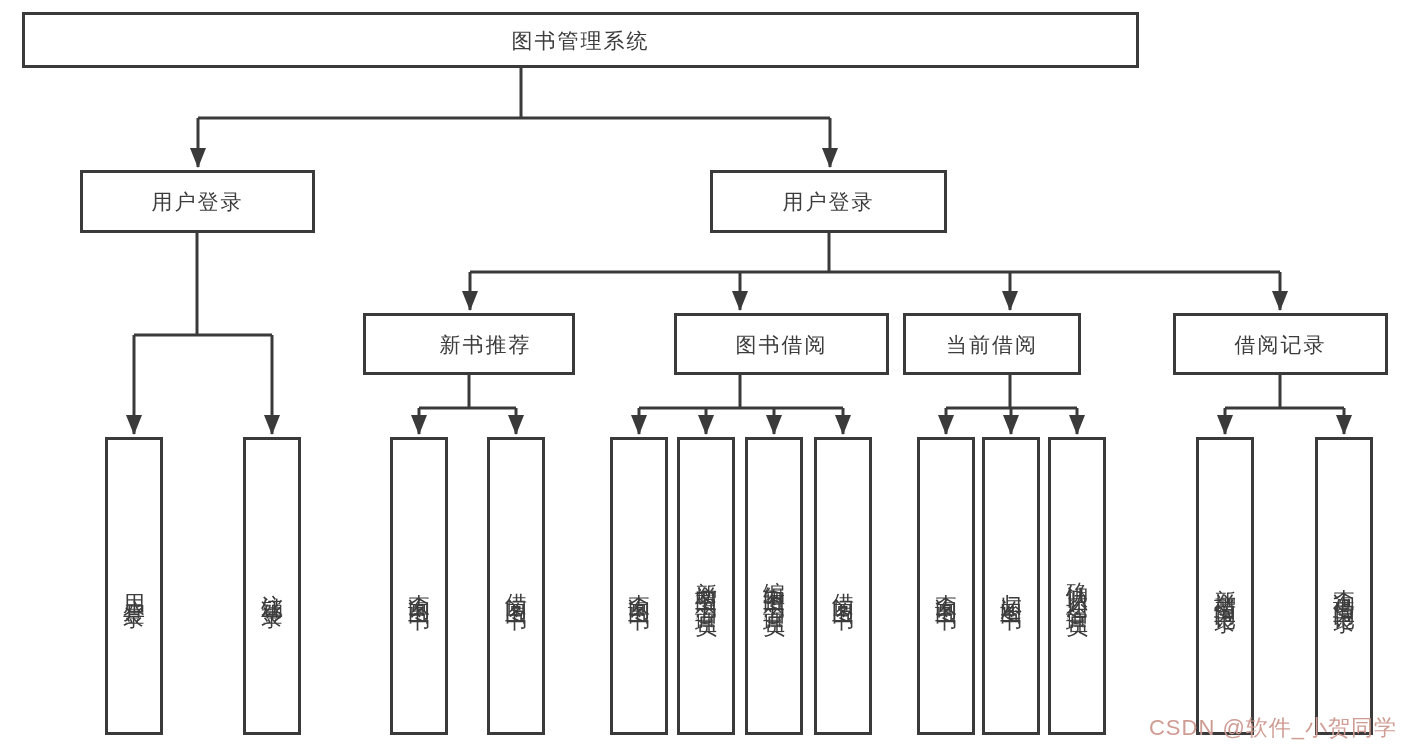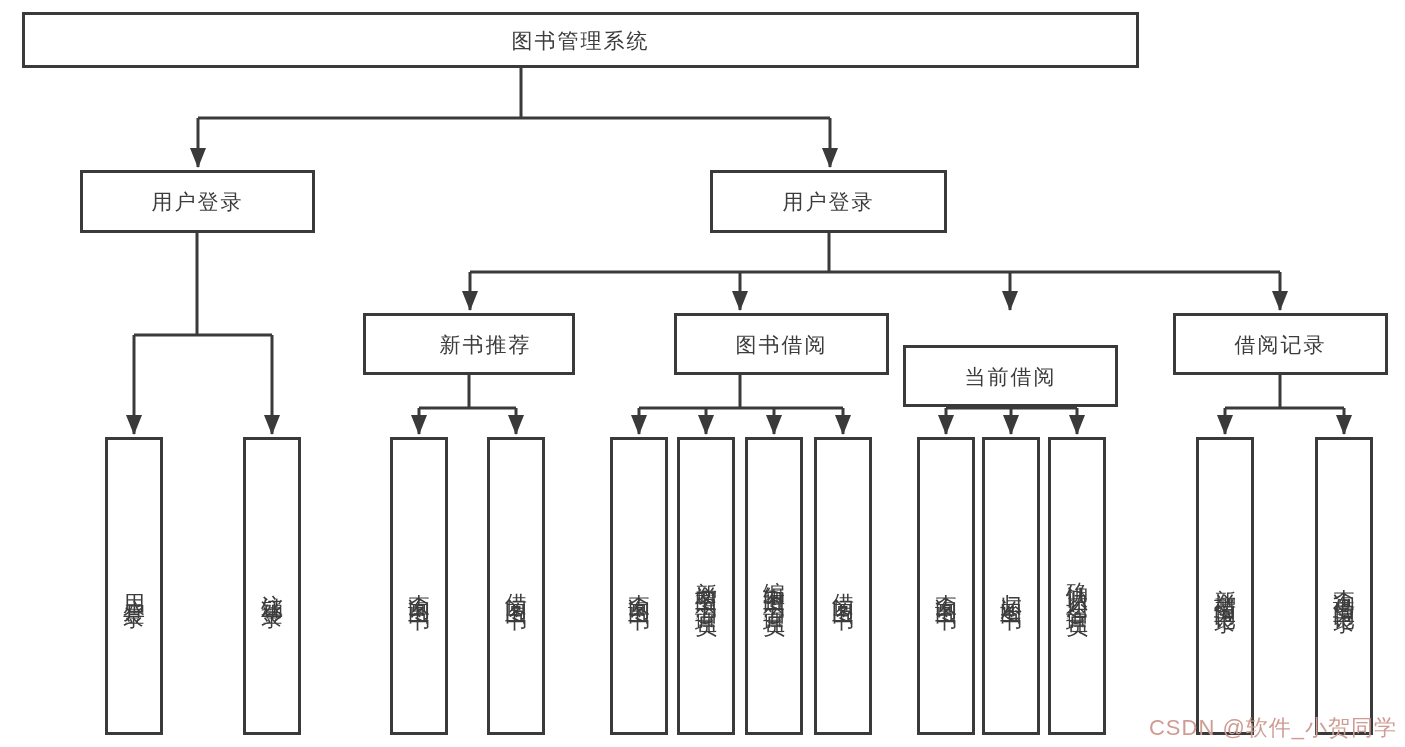--- a/index.html
+++ b/index.html
@@ -101,21 +101,21 @@
   <div class="box hbox" style="left:710px;top:170px;width:237px;height:63px;">
     <span>用户登录</span>
   </div>
 
   <div class="box hbox" style="left:363px;top:313px;width:212px;height:62px;padding-left:33px;">
     <span>新书推荐</span>
   </div>
   <div class="box hbox" style="left:633px;top:313px;width:215px;height:62px;margin-left:41px;">
     <span>图书借阅</span>
   </div>
-  <div class="box hbox" style="left:903px;top:313px;width:215px;height:62px;margin-top:32px;">
+  <div class="box hbox" style="left:903px;top:313px;width:178px;height:62px;">
     <span>当前借阅</span>
   </div>
   <div class="box hbox" style="left:1173px;top:313px;width:215px;height:62px;">
     <span>借阅记录</span>
   </div>
 
   <div class="box vbox" style="left:105px;top:437px;width:58px;height:298px;">
     <span>用户登录</span>
   </div>
   <div class="box vbox" style="left:243px;top:437px;width:58px;height:298px;">

